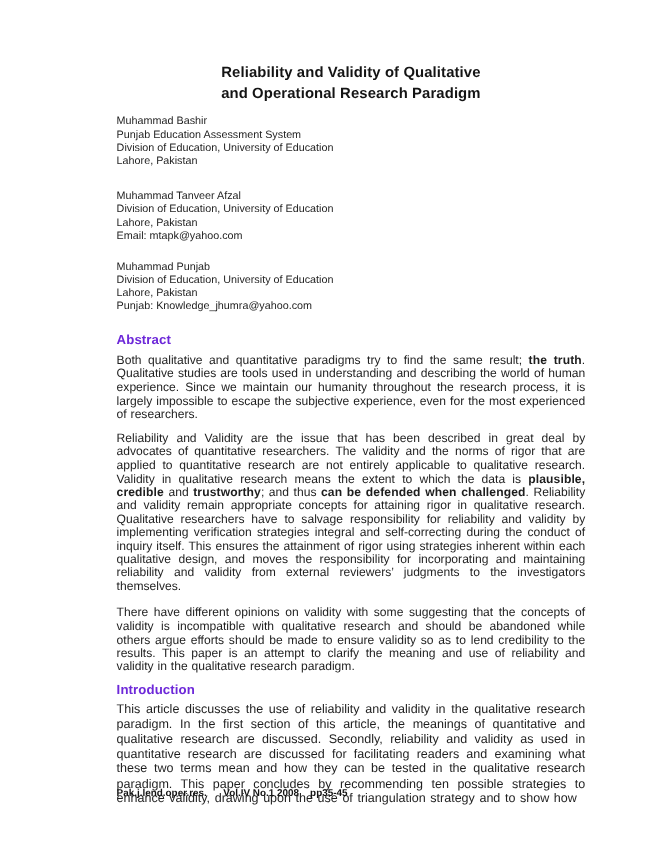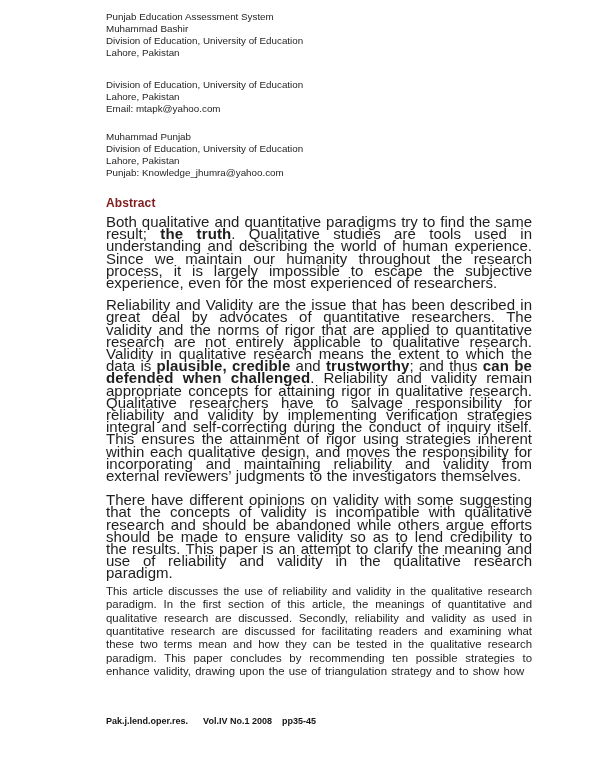--- a/index.html
+++ b/index.html
@@ -31,27 +31,27 @@
     line-height: 12px;
   }
   .author-block.first  { margin-top: 11px; }
   .author-block.second { margin-top: 20px; }
   .author-block.third  { margin-top: 16px; }
   .author-line { display: block; }
   .section-heading {
     font-weight: bold;
     font-size: 12px;
     line-height: 14px;
-    color: #7f1d1d;
+    color: #6d28d9;
     margin: 0;
   }
   .abstract-heading { margin-top: 17px; }
   .abstract-para {
     margin: 0;
-    font-size: 15px;
+    font-size: 11px;
     line-height: 12.2px;
     text-align: justify;
     word-spacing: 0.5px;
   }
   .abstract-para.p1 { margin-top: 6px; }
   .abstract-para.p2 { margin-top: 10px; }
   .abstract-para.p3 { margin-top: 12px; }
   .intro-heading { margin-top: 8px; }
   .intro-para {
     margin: 5px 0 16px 0;
@@ -72,47 +72,53 @@
   }
   .footer .journal { margin-right: 15px; }
   .footer .volume  { margin-right: 10px; }
 </style>
 </head>
 <body>
 
 <div class="page">
   <div class="content">
 
+    <h1 class="doc-title">
+      <span>Reliability and Validity of Qualitative</span><br>
+      <span>and Operational Research Paradigm</span>
+    </h1>
 
     <div class="author-block first">
+      <span class="author-line">Muhammad Bashir</span>
       <span class="author-line">Punjab Education Assessment System</span>
-      <span class="author-line">Muhammad Bashir</span>
       <span class="author-line">Division of Education, University of Education</span>
       <span class="author-line">Lahore, Pakistan</span>
     </div>
 
     <div class="author-block second">
+      <span class="author-line">Muhammad Tanveer Afzal</span>
       <span class="author-line">Division of Education, University of Education</span>
       <span class="author-line">Lahore, Pakistan</span>
       <span class="author-line">Email: mtapk@yahoo.com</span>
     </div>
 
     <div class="author-block third">
       <span class="author-line">Muhammad Punjab</span>
       <span class="author-line">Division of Education, University of Education</span>
       <span class="author-line">Lahore, Pakistan</span>
       <span class="author-line">Punjab: Knowledge_jhumra@yahoo.com</span>
     </div>
 
     <h2 class="section-heading abstract-heading">Abstract</h2>
 
     <p class="abstract-para p1"><span>Both qualitative and quantitative paradigms try to find the same result; </span><b>the truth</b><span>. Qualitative studies are tools used in understanding and describing the world of human experience. Since we maintain our humanity throughout the research process, it is largely impossible to escape the subjective experience, even for the most experienced of researchers.</span></p>
     <p class="abstract-para p2"><span>Reliability and Validity are the issue that has been described in great deal by advocates of quantitative researchers. The validity and the norms of rigor that are applied to quantitative research are not entirely applicable to qualitative research. Validity in qualitative research means the extent to which the data is </span><b>plausible, credible</b><span> and </span><b>trustworthy</b><span>; and thus </span><b>can be defended when challenged</b><span>. Reliability and validity remain appropriate concepts for attaining rigor in qualitative research. Qualitative researchers have to salvage responsibility for reliability and validity by implementing verification strategies integral and self-correcting during the conduct of inquiry itself. This ensures the attainment of rigor using strategies inherent within each qualitative design, and moves the responsibility for incorporating and maintaining reliability and validity from external reviewers’ judgments to the investigators themselves.</span></p>
     <p class="abstract-para p3"><span>There have different opinions on validity with some suggesting that the concepts of validity is incompatible with qualitative research and should be abandoned while others argue efforts should be made to ensure validity so as to lend credibility to the results. This paper is an attempt to clarify the meaning and use of reliability and validity in the qualitative research paradigm.</span></p>
 
+    <h2 class="section-heading intro-heading">Introduction</h2>
 
     <p class="intro-para">This article discusses the use of reliability and validity in the qualitative research paradigm. In the first section of this article, the meanings of quantitative and qualitative research are discussed. Secondly, reliability and validity as used in quantitative research are discussed for facilitating readers and examining what these two terms mean and how they can be tested in the qualitative research paradigm. This paper concludes by recommending ten possible strategies to enhance validity, drawing upon the use of triangulation strategy and to show how</p>
 
   </div>
 
   <div class="footer">
     <span class="journal">Pak.j.lend.oper.res.</span><span class="volume">Vol.IV No.1 2008</span><span class="pages">pp35-45</span>
   </div>
 </div>
 

